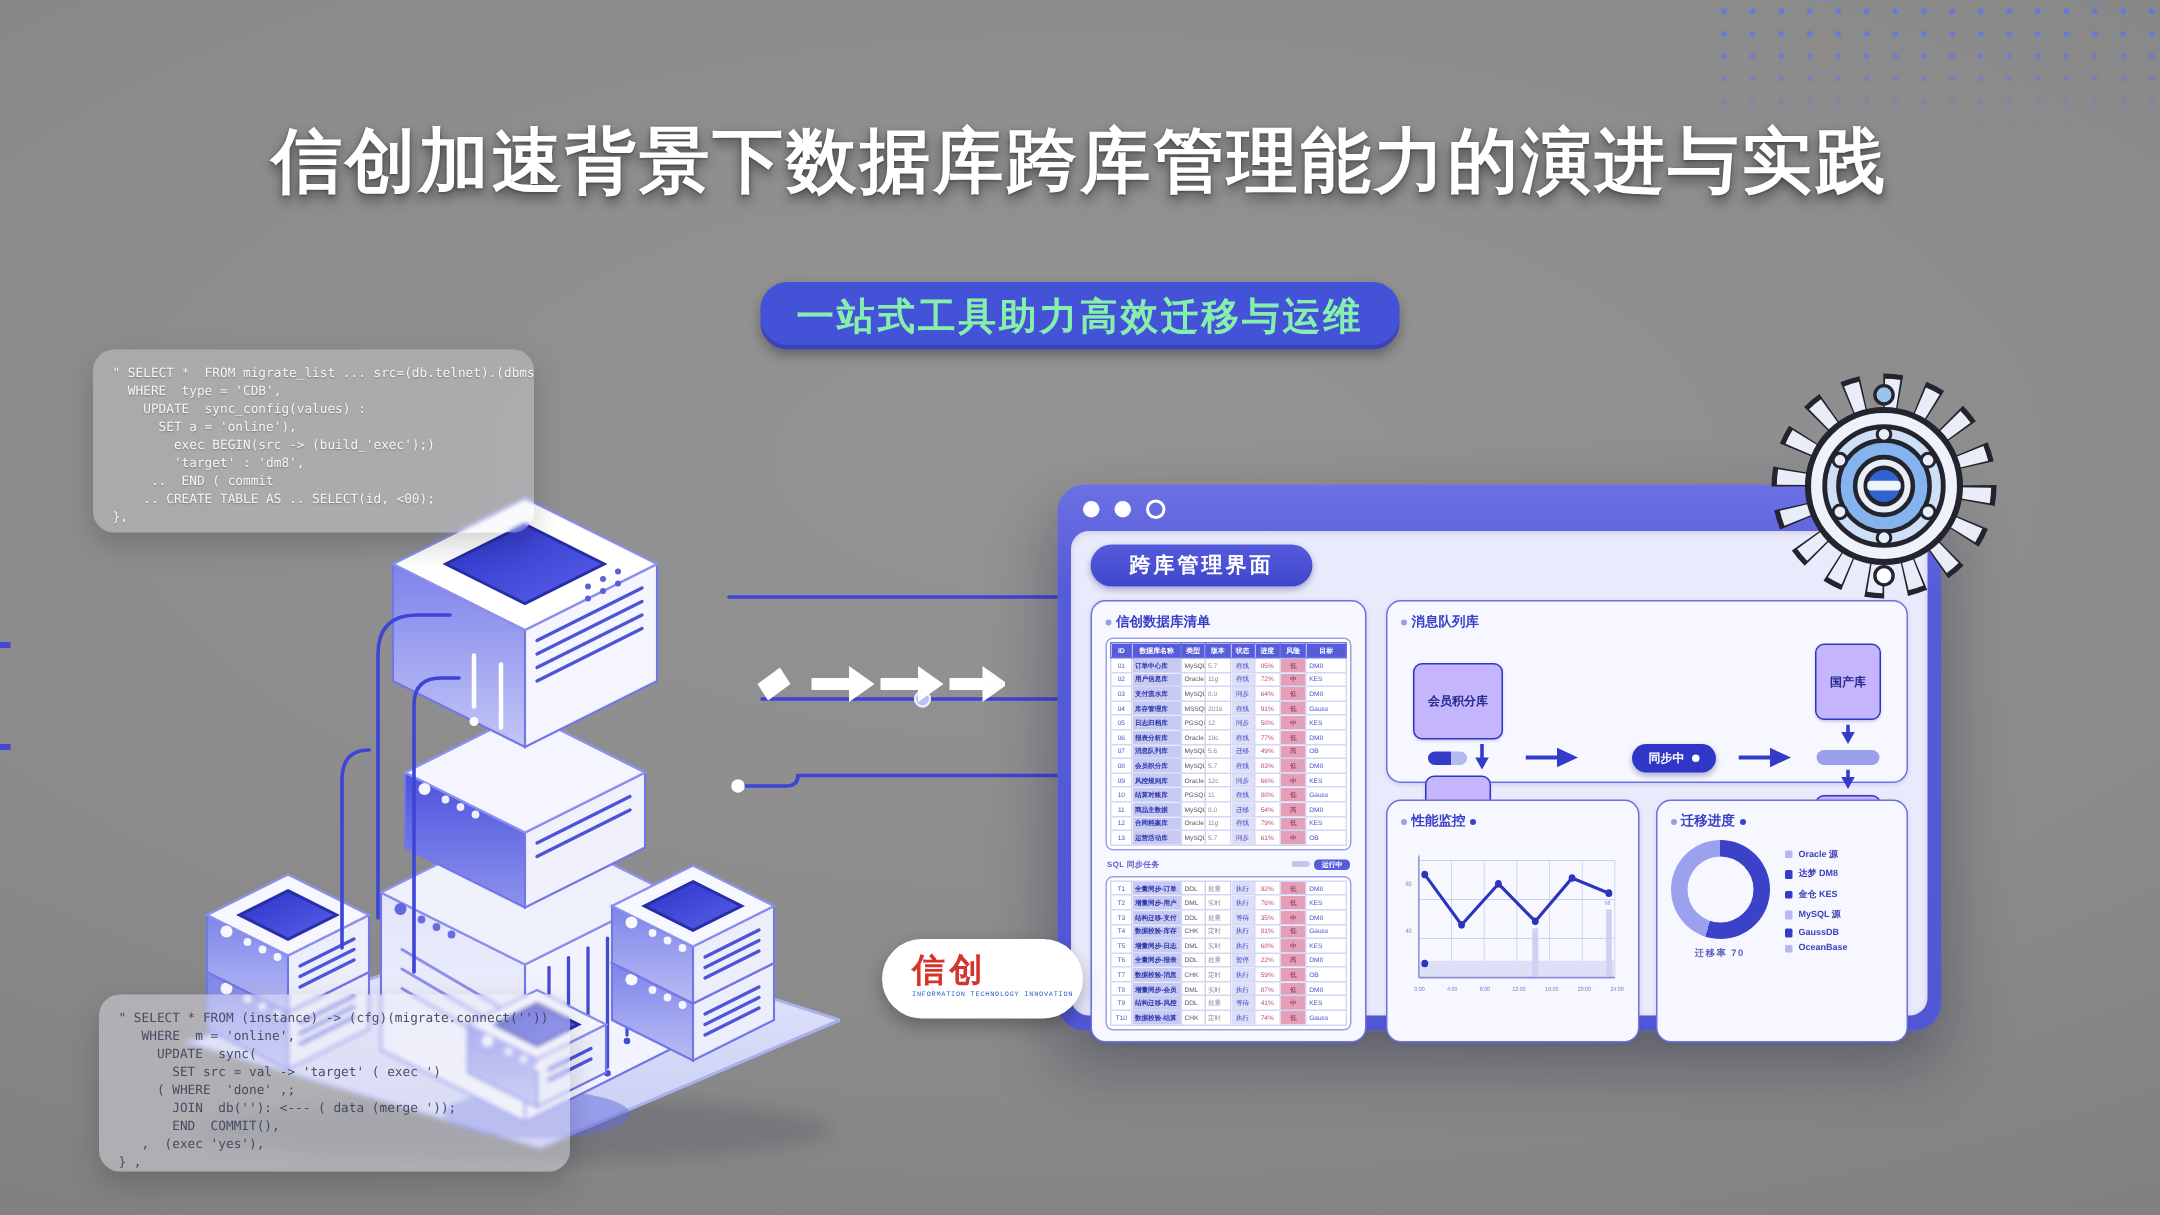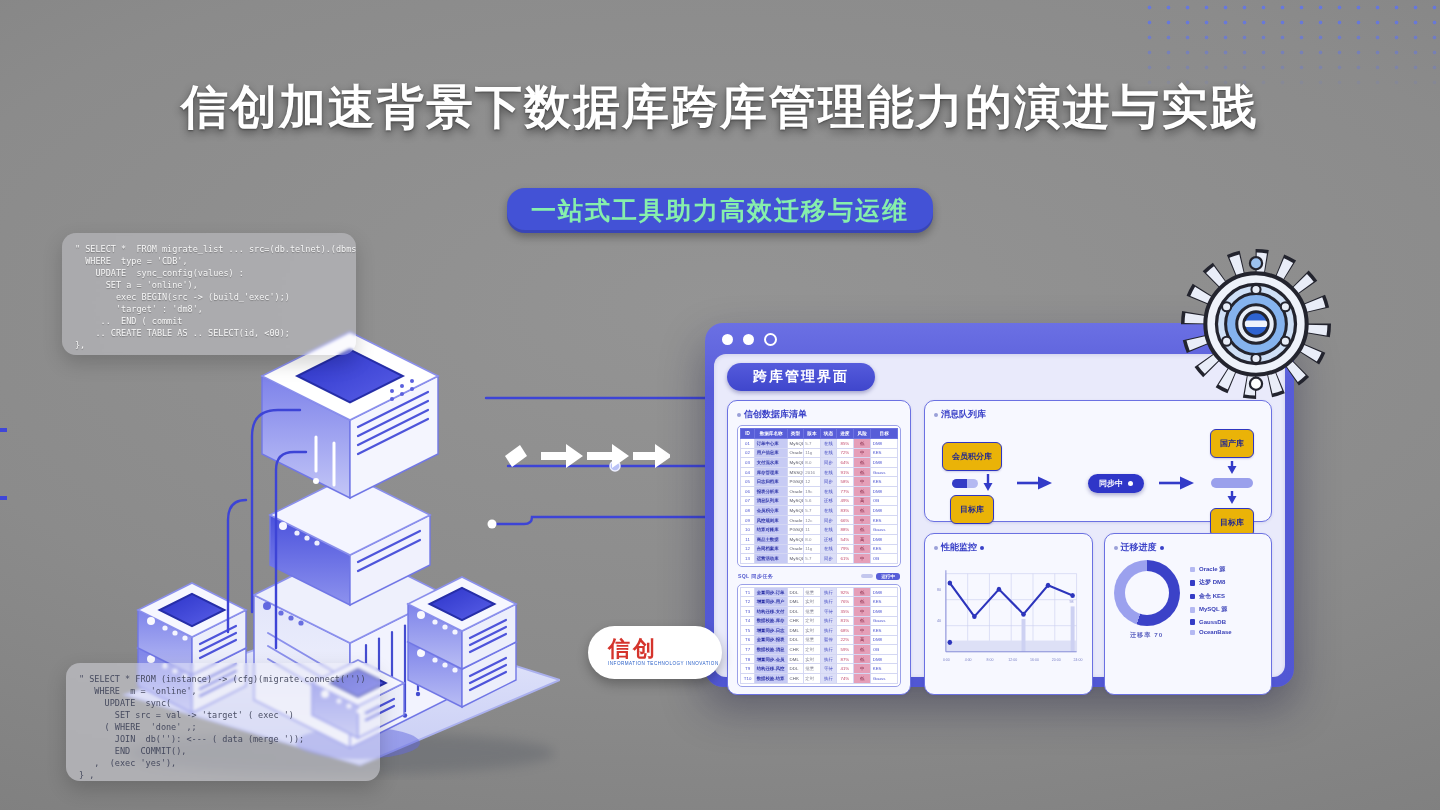--- a/index.html
+++ b/index.html
@@ -31,21 +31,21 @@
   #code-bottom{left:66px;top:663px;width:288px;height:98px;color:rgba(62,66,88,.92);
     background:rgba(235,237,245,.42);}
   
   #iso{position:absolute;left:40px;top:325px;width:520px;height:460px;}
   #lines{position:absolute;left:0;top:0;width:1440px;height:810px;pointer-events:none;}
   #arrows{position:absolute;left:495px;top:436px;width:175px;height:40px;}
   
   .logo{position:absolute;left:588px;top:626px;width:134px;height:53px;background:#fff;
     border-radius:28px;display:flex;align-items:center;gap:7px;padding:0 13px;
     box-shadow:0 5px 12px rgba(0,0,0,.28);box-sizing:border-box;}
-  .logo-texts{display:flex;flex-direction:column;line-height:1;}
+  .logo-texts{display:flex;flex-direction:column;line-height:1;font-family:Liberation Mono, monospace;}
   .logo-cn{font-size:22px;font-weight:800;color:#d5342c;letter-spacing:3px;}
   .logo-sub{font-size:4.6px;color:#2b61c8;letter-spacing:.5px;margin-top:2px;white-space:nowrap;}
   
   .window{position:absolute;left:705px;top:323px;width:589px;height:364px;box-sizing:border-box;
     background:linear-gradient(180deg,#6b70e4 0%, #575cd8 18%, #5157d4 100%);
     border-radius:18px;padding:31px 9px 10px 9px;
     box-shadow:0 20px 44px rgba(25,25,60,.4);}
   .win-dots{position:absolute;top:10px;left:17px;display:flex;gap:10px;align-items:center;}
   .win-dot{width:11px;height:11px;border-radius:50%;background:#fff;}
   .win-dot.ring{background:transparent;border:2.5px solid #fff;width:9px;height:9px;}
@@ -78,22 +78,22 @@
   .t2caption{font-size:5.2px;font-weight:700;color:#5a60d0;letter-spacing:.3px;}
   .t2right{display:flex;gap:3px;align-items:center;}
   .minibar{width:12px;height:4px;border-radius:2px;background:#c3c7ee;}
   .badge{background:#575dd8;color:#fff;font-size:4.6px;padding:1px 5px;border-radius:3px;font-weight:700;}
   
   .right-col{display:grid;grid-template-rows:122px 1fr;gap:11px;}
   .bottom-row{display:grid;grid-template-columns:1fr 1fr;gap:11px;}
   
   .flow-body{display:flex;align-items:center;justify-content:space-between;padding:8px 8px 0 8px;}
   .flow-group{display:flex;flex-direction:column;align-items:center;gap:3px;}
-  .fbox{border:1.6px solid #2f36c0;border-radius:6px;padding:8px 9px;font-size:8px;
-    font-weight:800;color:#23298f;background:#eab308;box-shadow:0 1px 2px rgba(40,40,140,.2);text-align:center;}
+  .fbox{border:1.6px solid #2f36c0;border-radius:6px;padding:19px 9px;font-size:8px;
+    font-weight:800;color:#23298f;background:#c4b5fd;box-shadow:0 1px 2px rgba(40,40,140,.2);text-align:center;}
   .pill-duo{width:26px;height:9px;border-radius:5px;background:linear-gradient(90deg,#343cc6 58%,#b4b9f2 58%);}
   .pill-light{width:42px;height:10px;border-radius:5px;background:#9aa0ec;}
   .pill-dark{background:#2f36c8;color:#fff;font-size:8px;font-weight:800;padding:4px 11px;
     border-radius:11px;display:flex;align-items:center;gap:5px;box-shadow:0 2px 4px rgba(20,20,110,.35);margin-left:20px;}
   .pill-dark .wdot{width:5px;height:5px;border-radius:50%;background:#fff;}
   .duo-row{display:flex;align-items:center;gap:5px;}
   
   .donut-body{display:flex;align-items:center;gap:10px;margin-top:6px;}
   .donut-left{display:flex;flex-direction:column;align-items:center;gap:5px;}
   .donut{width:66px;height:66px;border-radius:50%;position:relative;}

